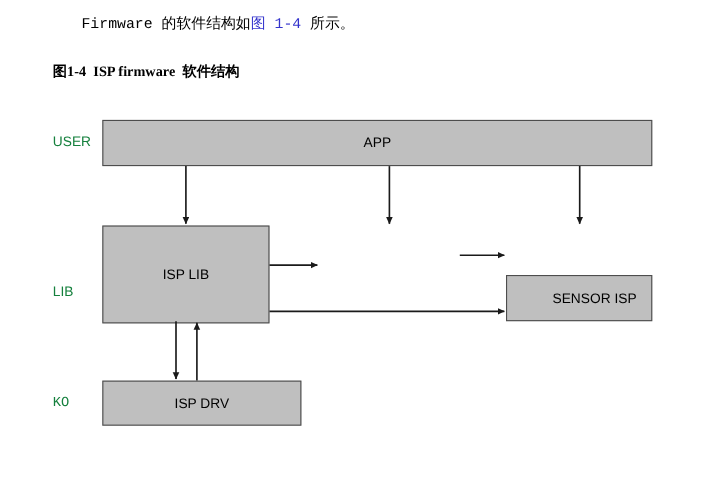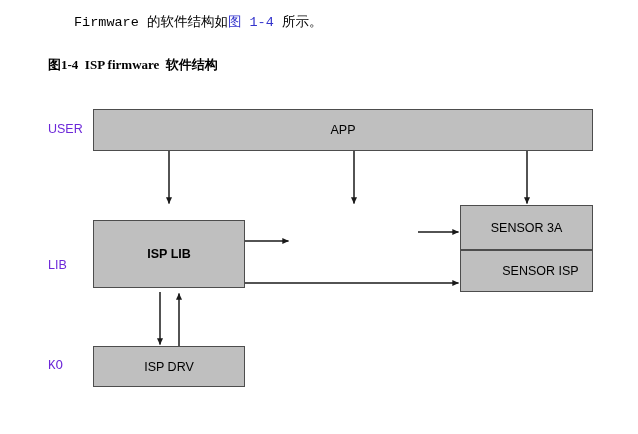--- a/index.html
+++ b/index.html
@@ -52,21 +52,21 @@
     top: 0;
     width: 638px;
     height: 434px;
   }
 
   
   .row-label {
     position: absolute;
     font-family: "Liberation Sans", sans-serif;
     font-size: 12.5px;
-    color: #6d28d9;
+    color: #15803d;
     white-space: nowrap;
     text-align: left;
   }
 
   
   .node {
     position: absolute;
     box-sizing: border-box;
     background: #bfbfbf;
     border: 1.6px solid #4d4d4d;
@@ -105,34 +105,31 @@
 <div id="diagram">
 
   <div class="row-label" style="left:48px; top:122px;">USER</div>
   <div class="row-label" style="left:48px; top:258px;">LIB</div>
   <div class="row-label" style="left:48px; top:359px;font-family:Liberation Mono, monospace;">KO</div>
 
   <div class="node" style="left:93px; top:109px; width:500px; height:42px;text-align:right;">
     <span>APP</span>
   </div>
 
-  <div class="node" style="left:93px; top:220px; width:152px; height:68px;font-weight:bold;">
+  <div class="node" style="left:93px; top:205px; width:152px; height:89px;">
     <span>ISP LIB</span>
   </div>
 
 
-  <div class="node stacked-top" style="left:460px; top:205px; width:133px; height:45px;">
-    <span>SENSOR 3A</span>
-  </div>
 
   <div class="node stacked-bottom" style="left:460px; top:250px; width:133px; height:42px;padding-left:28px;">
     <span>SENSOR ISP</span>
   </div>
 
-  <div class="node" style="left:93px; top:346px; width:152px; height:41px;">
+  <div class="node" style="left:93px; top:346px; width:181px; height:41px;">
     <span>ISP DRV</span>
   </div>
 
   <svg id="connectors" viewBox="0 0 638 434">
     <defs>
       <marker id="arrowhead" markerWidth="7" markerHeight="7" refX="6.2" refY="3.2" orient="auto" markerUnits="userSpaceOnUse">
         <path d="M0,0.2 L6.6,3.2 L0,6.2 z" fill="#1a1a1a"></path>
       </marker>
     </defs>
 

